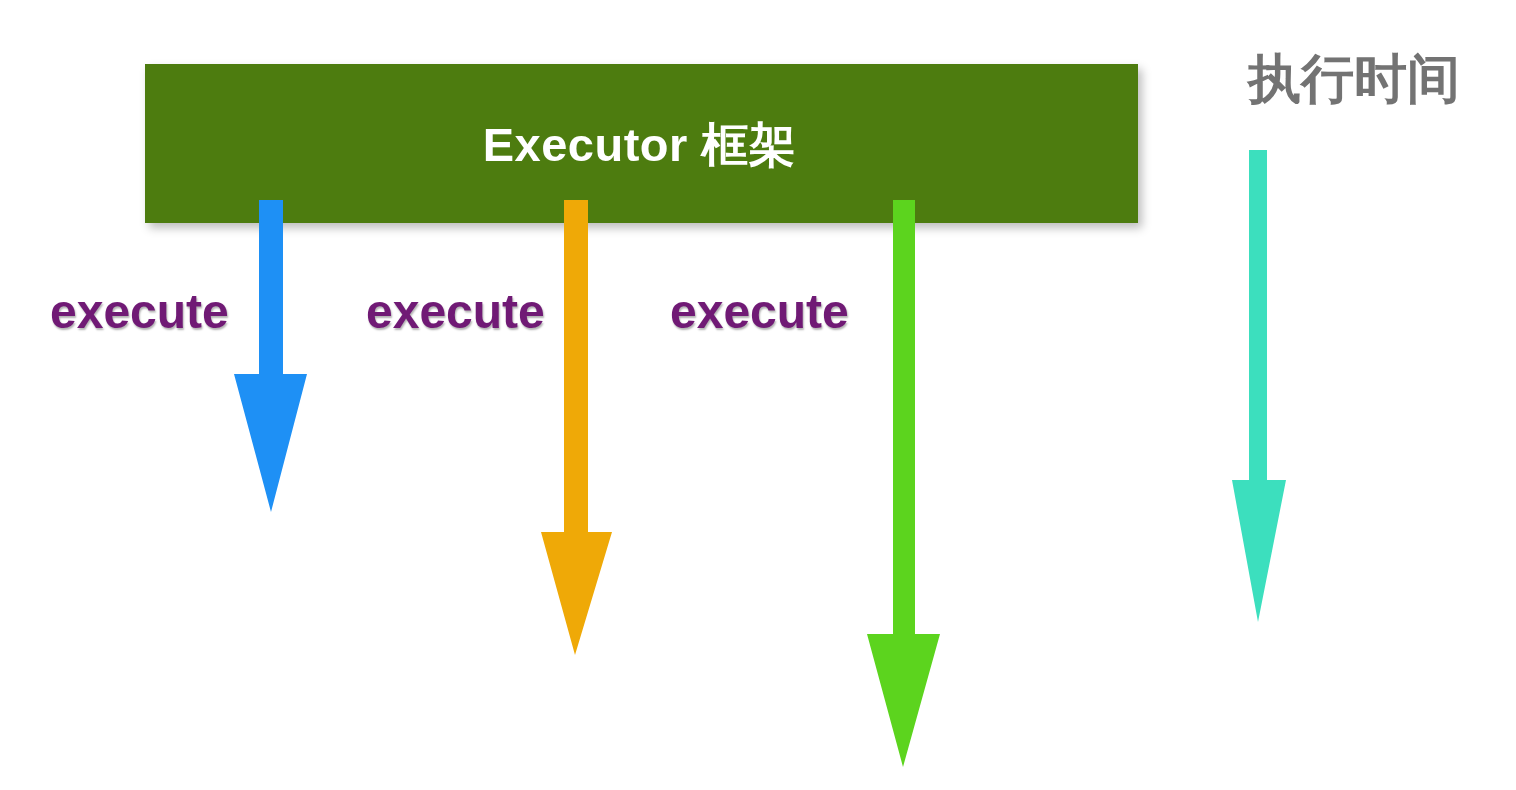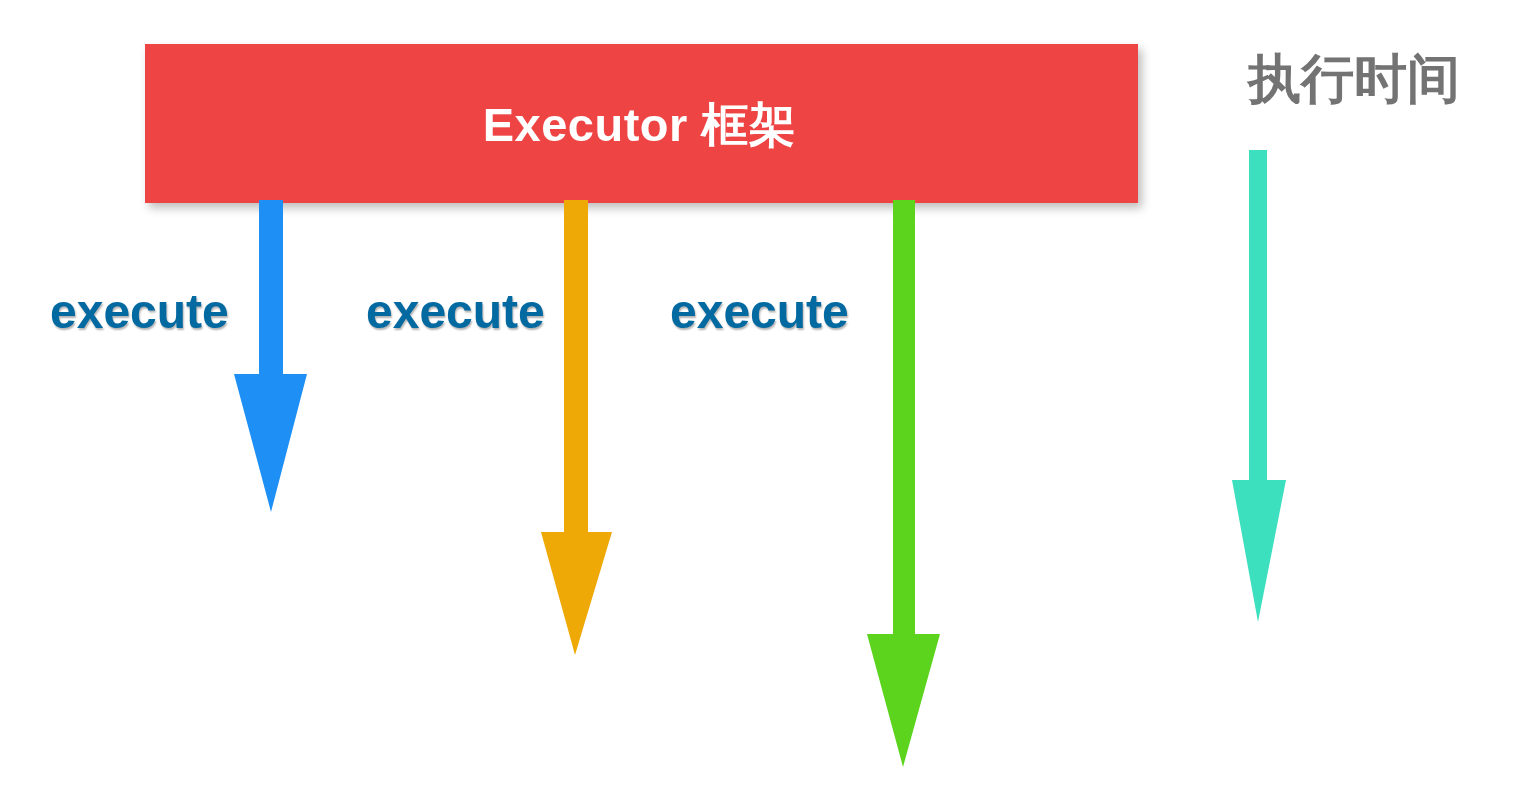--- a/index.html
+++ b/index.html
@@ -54,21 +54,21 @@
     font-size: 53px;
     font-weight: bold;
     line-height: 1;
     letter-spacing: 0px;
     white-space: nowrap;
   }
 
   
   .execute-label {
     position: absolute;
-    color: #0369a1;
+    color: #701a75;
     font-size: 48px;
     font-weight: bold;
     line-height: 1;
     white-space: nowrap;
     text-shadow: 1px 2px 2px rgba(0,0,0,0.30);
   }
   .execute-label.l1 { left: 50px;  top: 288px; }
   .execute-label.l2 { left: 366px; top: 288px; }
   .execute-label.l3 { left: 670px; top: 288px; }
 
@@ -80,21 +80,21 @@
   .arrow.blue   { left: 225px;  top: 200px; }
   .arrow.orange { left: 532px;  top: 200px; }
   .arrow.green  { left: 858px;  top: 200px; }
   .arrow.teal   { left: 1224px; top: 146px; }
 </style>
 </head>
 <body>
 
 <div id="stage">
 
-  <div class="exec-bar" style="background: #ef4444;">
+  <div class="exec-bar" style="background: #4d7c0f; margin-top: 20px;">
     <span class="exec-bar-label" style="color: rgb(255, 255, 255);">Executor 框架</span>
   </div>
 
   <div class="time-heading" style="color: #737373;">执行时间</div>
 
   <div class="execute-label l1">execute</div>
   <div class="execute-label l2">execute</div>
   <div class="execute-label l3">execute</div>
 
   <svg class="arrow blue" width="100" height="330" viewBox="0 0 100 330">

